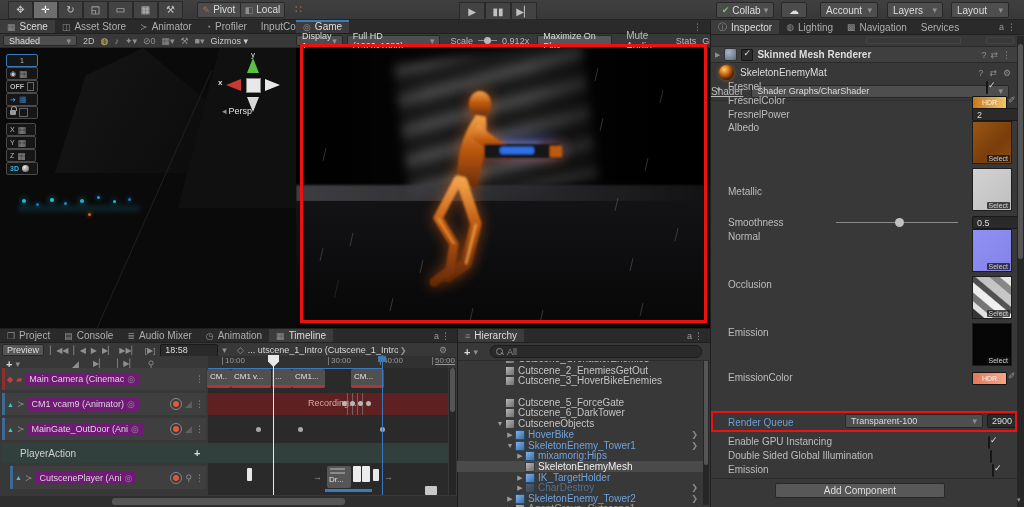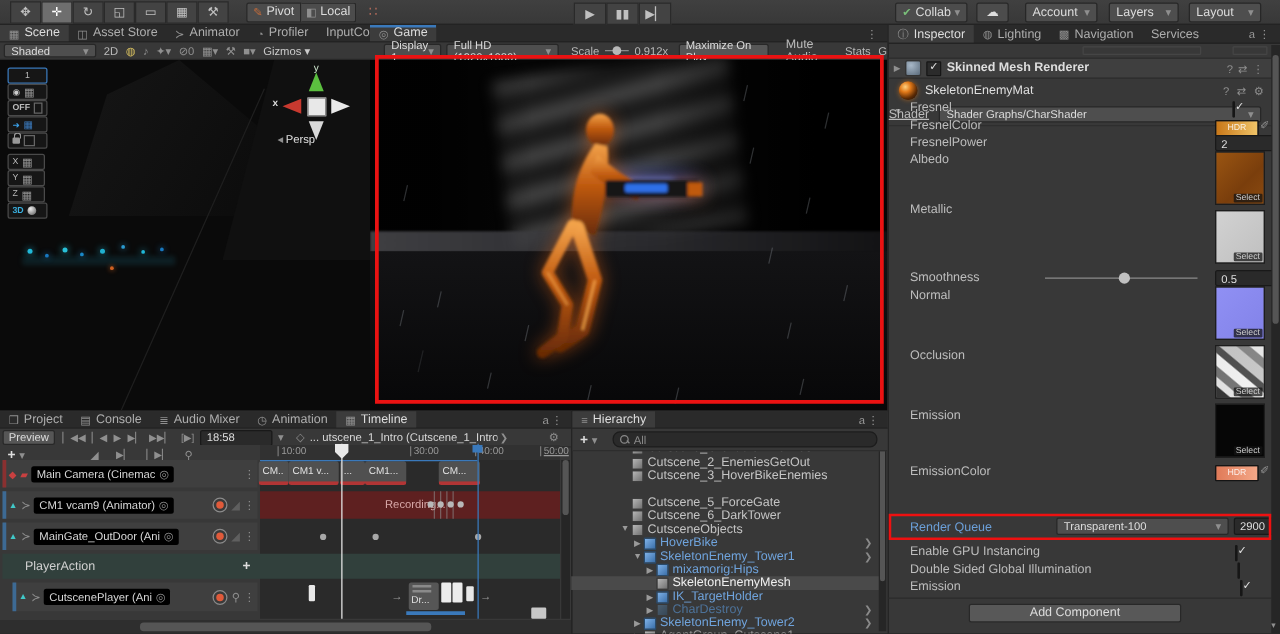--- a/index.html
+++ b/index.html
@@ -24,21 +24,21 @@
   .hrow{position:absolute;left:457px;width:249px;height:11px;display:flex;align-items:center;font-size:10px;white-space:nowrap;}
   .hrow .arrow{width:10px;color:#9a9a9a;font-size:7px;text-align:center;flex:none;}
   .cube{width:8px;height:8px;flex:none;margin-right:3px;border-radius:1px;background:linear-gradient(135deg,#b8b8b8,#6f6f6f);border:1px solid #3a3a3a;}
   .cube.bluec{background:linear-gradient(135deg,#7fb2e8,#3a6ea8);border-color:#2a4a6a;}
   .cube.dimc{background:linear-gradient(135deg,#5a7a96,#35506a);opacity:.6;}
   .hlabel{color:#c4c4c4;text-align:right;}
   .hlabel.blue{color:#6fa3dc;}
   .hlabel.dimblue{color:#4d7299;}
   .chev{margin-left:auto;margin-right:8px;color:#8a8a8a;font-size:8px;}
   .trackrow{position:absolute;left:2px;width:204px;display:flex;align-items:center;gap:3px;background:#3f3f3f;border-left:3px solid #3d6a94;padding:0 2px;box-sizing:border-box;}
-  .pill{background:#000000;border-radius:2px;padding:0 4px;color:#d8d8d8;font-size:9px;height:13px;display:inline-flex;align-items:center;gap:3px;white-space:nowrap;overflow:hidden;}
+  .pill{background:#701a75;border-radius:2px;padding:0 4px;color:#d8d8d8;font-size:9px;height:13px;display:inline-flex;align-items:center;gap:3px;white-space:nowrap;overflow:hidden;}
   .rec{width:10px;height:10px;border-radius:50%;background:#3a3a3a;border:1px solid #8a8a8a;position:relative;flex:none;}
   .rec::after{content:"";position:absolute;inset:2px;border-radius:50%;background:#e05a3a;}
   .rlabel{position:absolute;top:357px;color:#999;font-size:8px;border-left:1px solid #777;padding-left:2px;line-height:8px;}
   .clip{position:absolute;height:16px;background:#505050;border-radius:2px;color:#e2e2e2;font-size:8px;line-height:16px;padding-left:3px;overflow:hidden;border-bottom:3px solid #b23535;box-sizing:content-box;}
   .kf{position:absolute;width:5px;height:5px;border-radius:50%;background:#a8a8a8;}
   .rain{position:absolute;width:1px;height:13px;background:rgba(205,215,225,.22);transform:rotate(13deg);}
   .tealdot{position:absolute;border-radius:50%;}
   .cone{position:absolute;width:0;height:0;}
   .ovbtn{position:absolute;left:6px;height:11px;display:flex;align-items:center;gap:3px;background:#161616;border:1px solid #4a4a4a;border-radius:2px;padding:0 3px;font-size:7px;color:#bbb;}
   .vline{position:absolute;width:1px;}
@@ -214,21 +214,21 @@
   <div class="abs tabstrip" style="left:296px;top:20px;width:414px;height:14px;">
     <div class="tab active" style="box-shadow:inset 0 2px 0 #3a79bb;">
         <span class="icon">◎</span>
         <span>Game</span>
       </div>
     <span style="position:absolute;right:8px;top:2px;color:#999;font-size:9px;">⋮</span>
   </div>
 
   
   <div class="abs flex" style="left:296px;top:34px;width:414px;height:14px;background:#383838;border-bottom:1px solid #282828;">
-    <div class="ddbtn" style="width:52px;height:11px;margin-left:11px;font-size:9px;">
+    <div class="ddbtn" style="width:52px;height:11px;margin-left:0;font-size:9px;">
         <span>Display 1</span>
         <span class="icon">▾</span>
       </div>
     <div class="ddbtn" style="width:106px;height:11px;margin-left:4px;font-size:9px;">
         <span>Full HD (1920x1080)</span>
         <span class="icon">▾</span>
       </div>
     <span style="margin-left:10px;color:#bbb;font-size:9px;">Scale</span>
     <div style="position:relative;width:22px;height:1px;background:#8a8a8a;margin-left:5px;">
         <span style="position:absolute;left:6px;top:-3px;width:7px;height:7px;border-radius:50%;background:#b8b8b8;"></span>
@@ -367,21 +367,21 @@
   <span class="icon abs" style="left:1008px;top:95px;">✐</span>
   <span class="plabel" style="top:109px;">FresnelPower</span>
   <div class="valfield" style="left:972px;top:108px;width:42px;height:11px;">
       <span>2</span>
     </div>
 
   <span class="plabel" style="top:122px;">Albedo</span>
   <div class="tex" style="left:972px;top:121px;background:linear-gradient(135deg,#9a5512,#7a3e0c 60%,#8a4a10);">
       <span class="selbadge">Select</span>
     </div>
-  <span class="plabel" style="top:162px;">Metallic</span>
+  <span class="plabel" style="top:186px;">Metallic</span>
   <div class="tex" style="left:972px;top:168px;background:linear-gradient(135deg,#d2d2d2,#bfbfbf);">
       <span class="selbadge">Select</span>
     </div>
 
   <span class="plabel" style="top:217px;">Smoothness</span>
   <div class="abs" style="left:836px;top:222px;width:122px;height:1px;background:#8a8a8a;">
       <span style="position:absolute;left:59px;top:-4px;width:9px;height:9px;border-radius:50%;background:#c0c0c0;"></span>
     </div>
   <div class="valfield" style="left:972px;top:216px;width:42px;height:11px;">
       <span>0.5</span>

